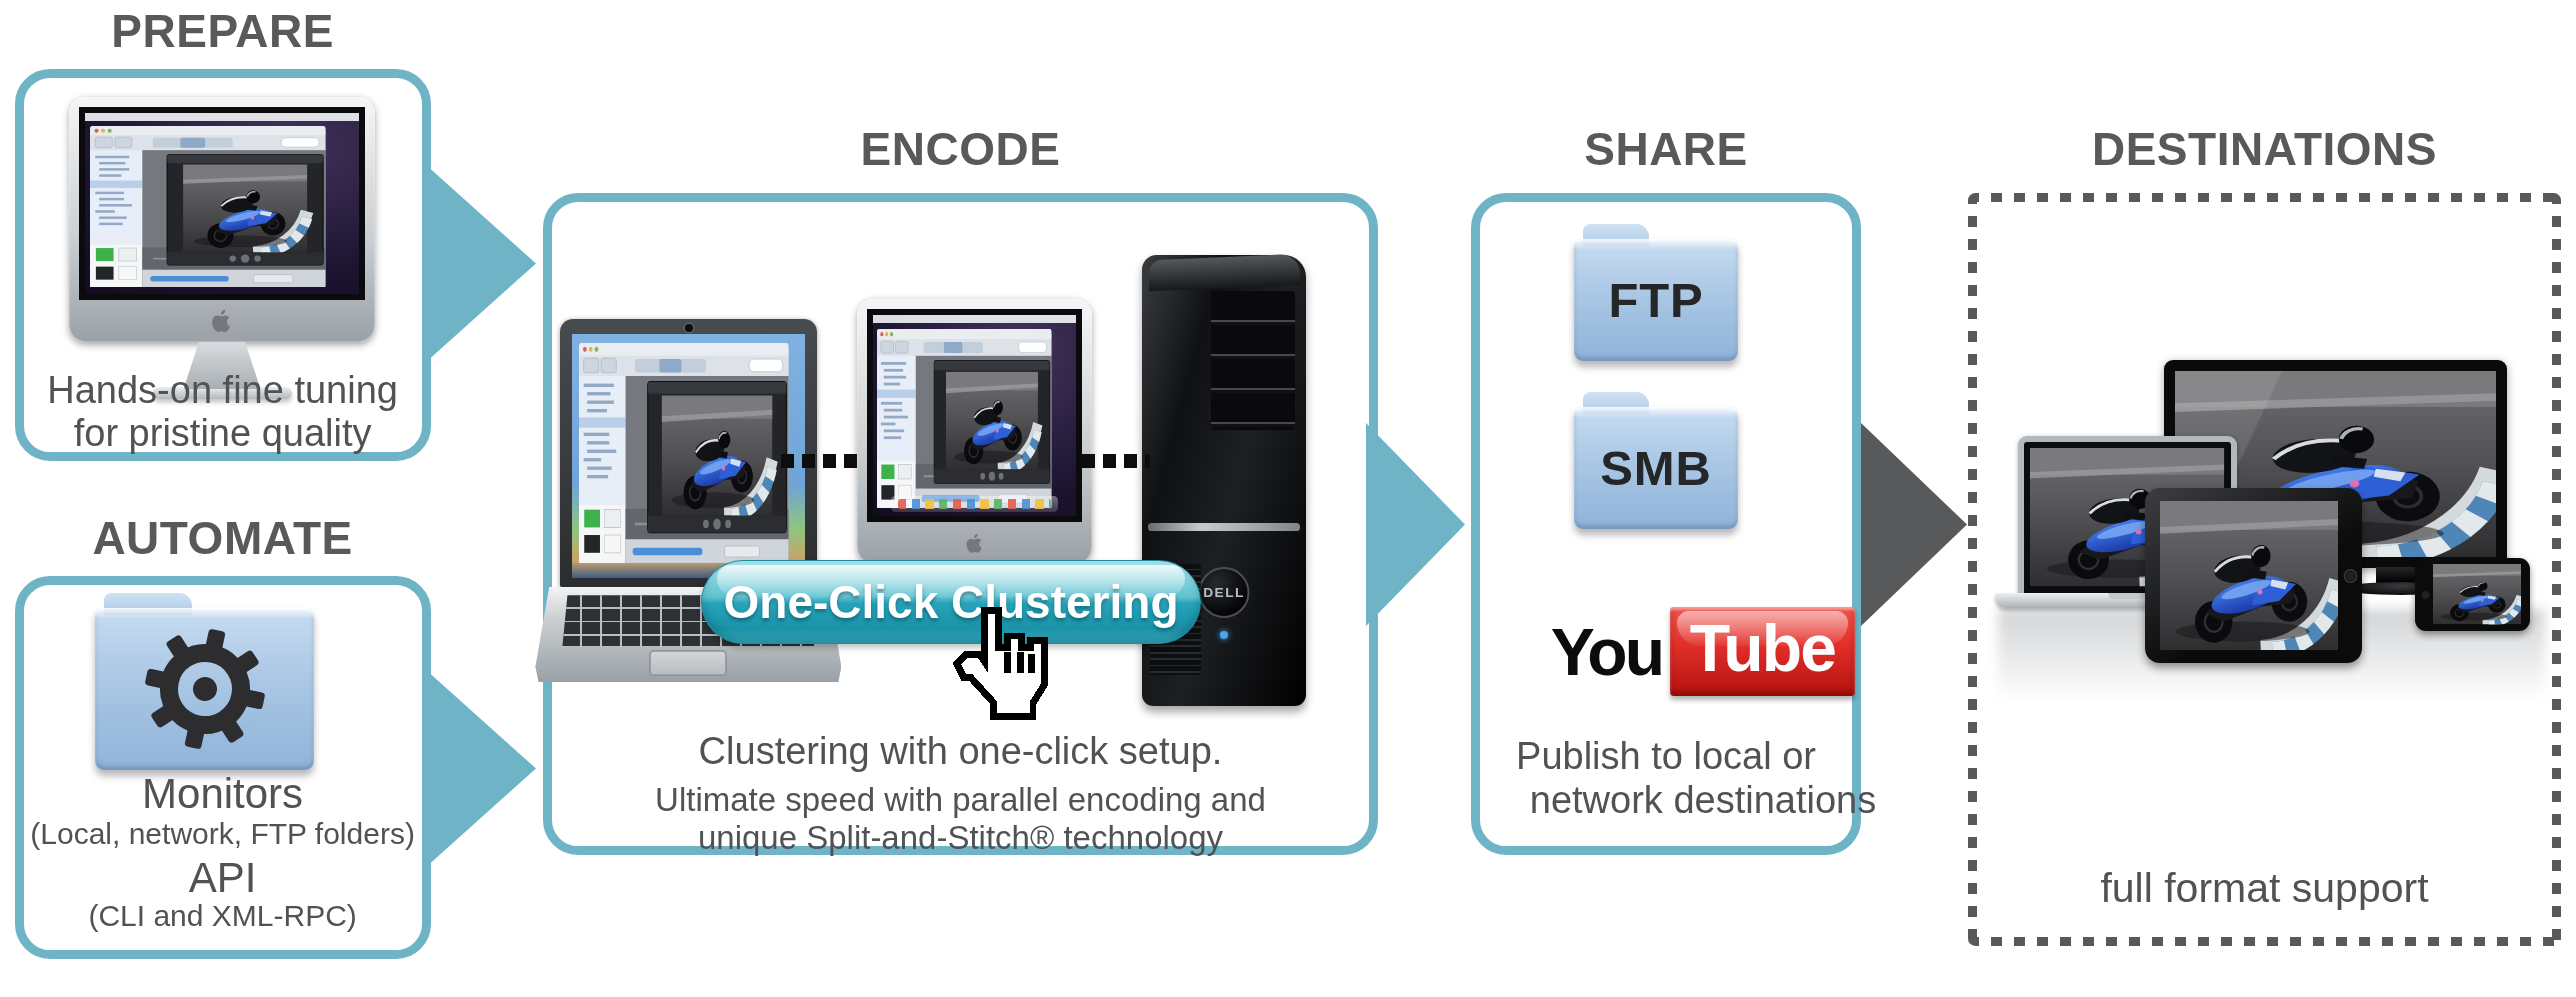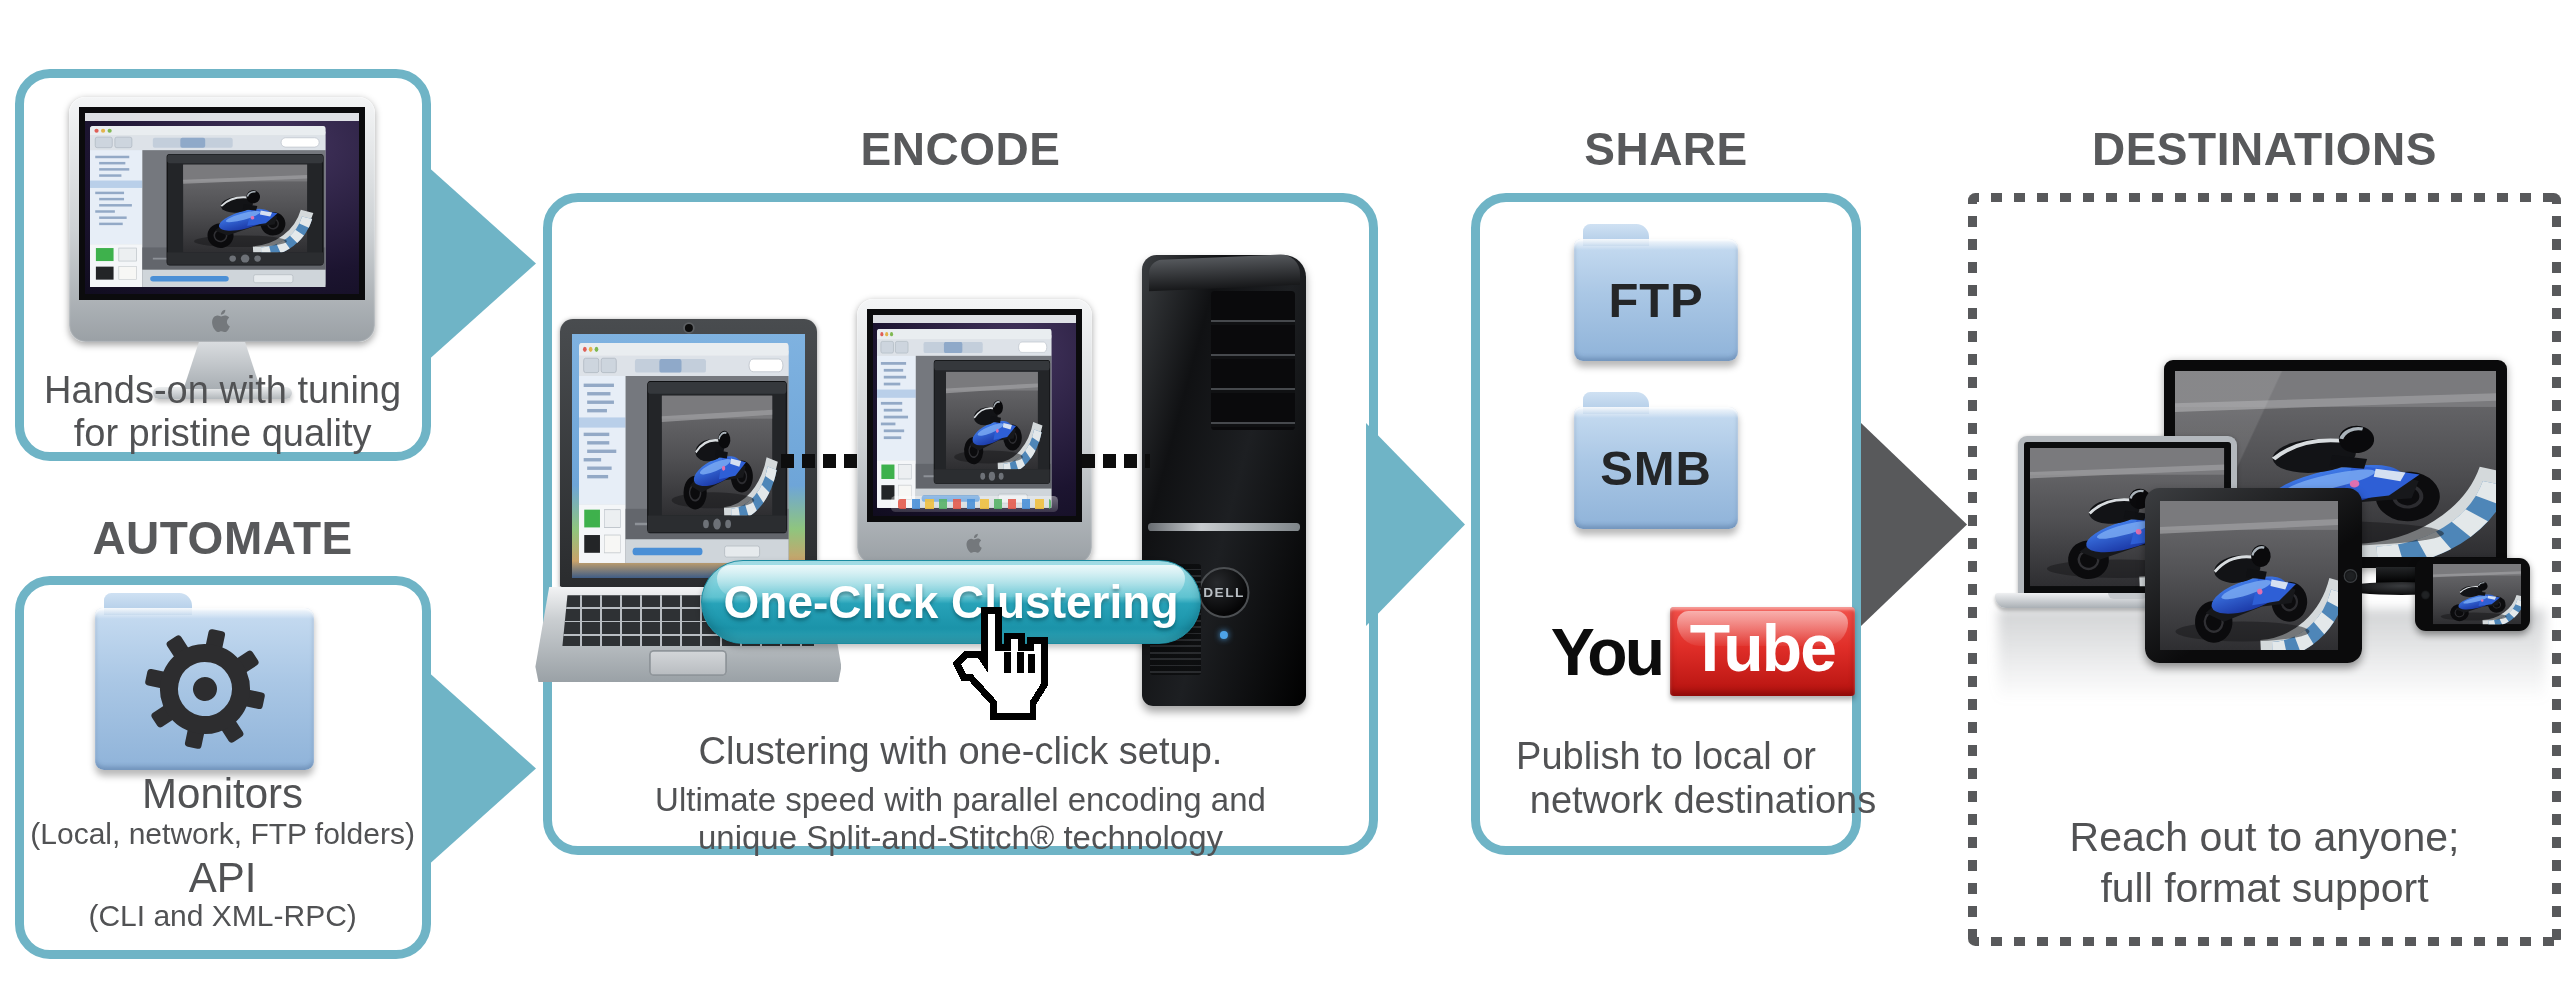--- a/index.html
+++ b/index.html
@@ -390,20 +390,21 @@
     </symbol>
 
     <symbol id="apple" viewBox="0 0 30 36">
       <path fill="#74787c" d="M21.3 19.1c0-3.6 2.9-5.3 3-5.4-1.6-2.4-4.2-2.7-5.1-2.8-2.2-.2-4.2 1.3-5.3 1.3-1.1 0-2.8-1.3-4.6-1.2-2.4 0-4.6 1.4-5.8 3.5-2.5 4.3-.7 10.7 1.8 14.2 1.2 1.7 2.6 3.6 4.4 3.5 1.8-.1 2.5-1.1 4.6-1.1 2.1 0 2.8 1.1 4.6 1.1 1.9 0 3.1-1.7 4.3-3.4 1.3-2 1.9-3.9 1.9-4-.1 0-3.8-1.4-3.8-5.7zM17.8 8.1c1-1.2 1.6-2.8 1.4-4.5-1.4.1-3.1.9-4.1 2.1-.9 1-1.7 2.7-1.5 4.3 1.6.1 3.2-.8 4.2-1.9z"></path>
     </symbol>
   </defs>
 </svg>
 
 <div class="canvas">
 
+  <div class="step-title" id="t-prepare">PREPARE</div>
   <div class="step-title" id="t-automate">AUTOMATE</div>
   <div class="step-title" id="t-encode">ENCODE</div>
   <div class="step-title" id="t-share">SHARE</div>
   <div class="step-title" id="t-dest">DESTINATIONS</div>
 
   <div class="panel" id="box-prepare"></div>
   <div class="panel" id="box-automate"></div>
   <div class="panel" id="box-encode"></div>
   <div class="panel" id="box-share"></div>
   <div class="dotted-panel" id="box-dest"></div>
@@ -423,21 +424,21 @@
       </div>
       <div class="chin">
         <svg width="24" height="28" viewBox="0 0 30 36">
             <use href="#apple" xlink:href="#apple"></use>
           </svg>
       </div>
     </div>
     <div class="neck"></div>
     <div class="foot"></div>
   </div>
-  <div class="cap" id="prep-cap1">Hands-on with tuning</div>
+  <div class="cap" id="prep-cap1">Hands-on fine tuning</div>
   <div class="cap" id="prep-cap2">for pristine quality</div>
 
   <div class="folder" id="folder-auto">
     <svg class="gear-wrap" viewBox="0 0 100 100">
         <use href="#gear" xlink:href="#gear"></use>
       </svg>
   </div>
   <div class="cap" id="auto-monsub">(Local, network, FTP folders)</div>
   <div class="cap" id="auto-monitors">Monitors</div>
   <div class="cap" id="auto-api">API</div>
@@ -535,17 +536,16 @@
   <div class="dest-dev" id="ipad">
     <svg class="fill" viewBox="0 0 400 300" preserveAspectRatio="none">
         <use href="#moto" xlink:href="#moto"></use>
       </svg>
   </div>
   <div class="dest-dev" id="iphone">
     <svg class="fill" viewBox="0 0 400 300" preserveAspectRatio="none">
         <use href="#moto" xlink:href="#moto"></use>
       </svg>
   </div>
-  <div class="cap" id="dest-cap1">Reach out to anyone;</div>
   <div class="cap" id="dest-cap2">full format support</div>
 
 </div>
 
 
 </body></html>

